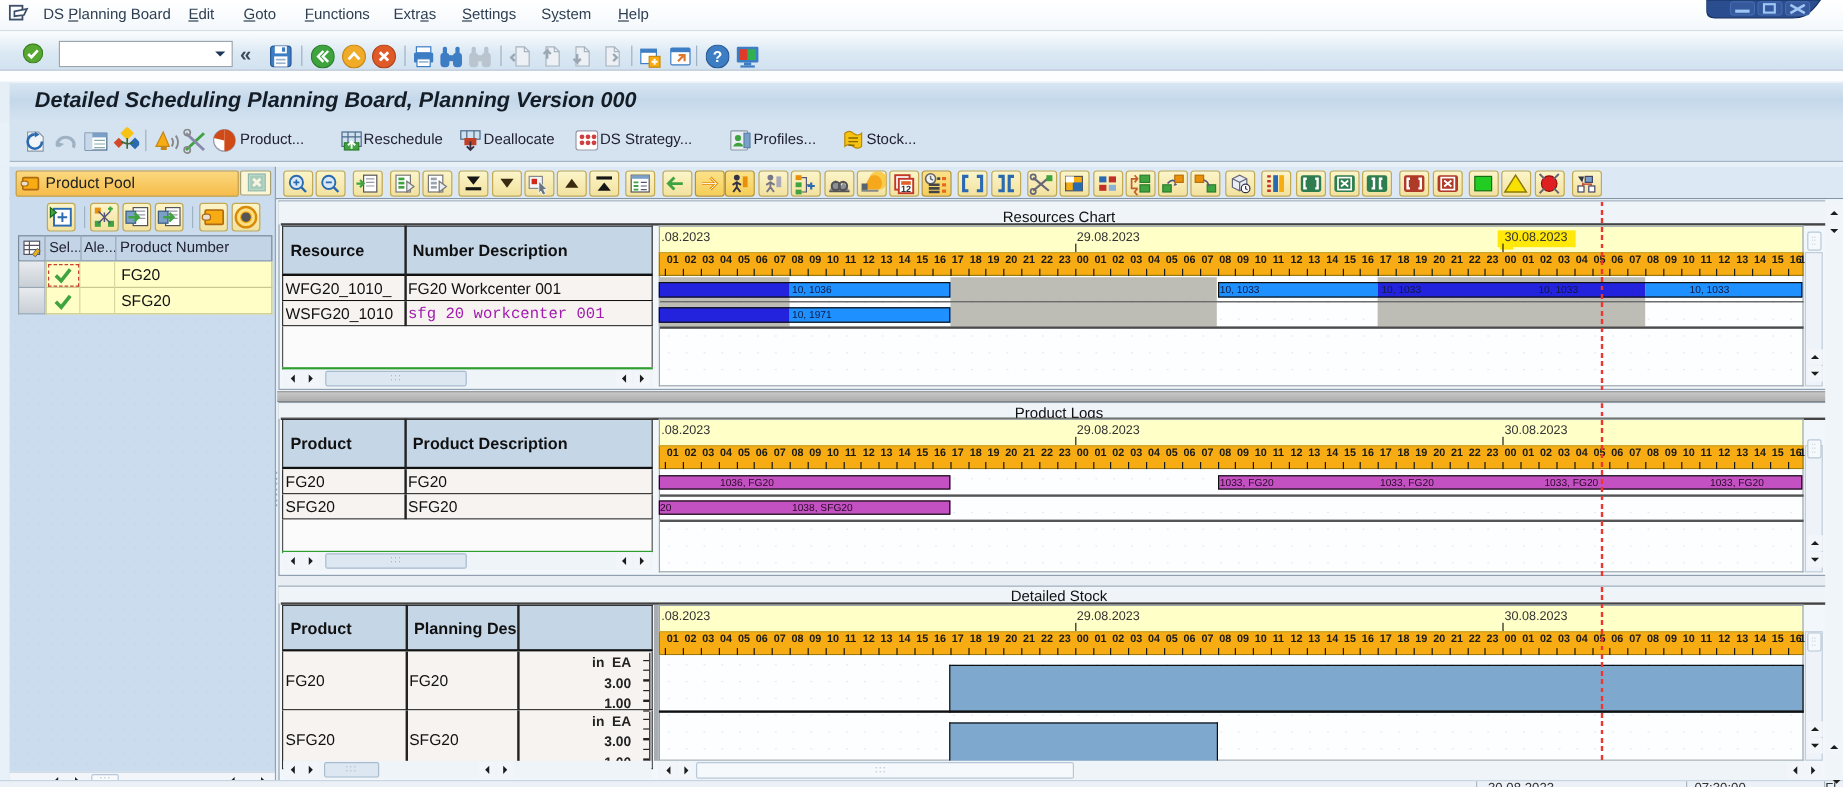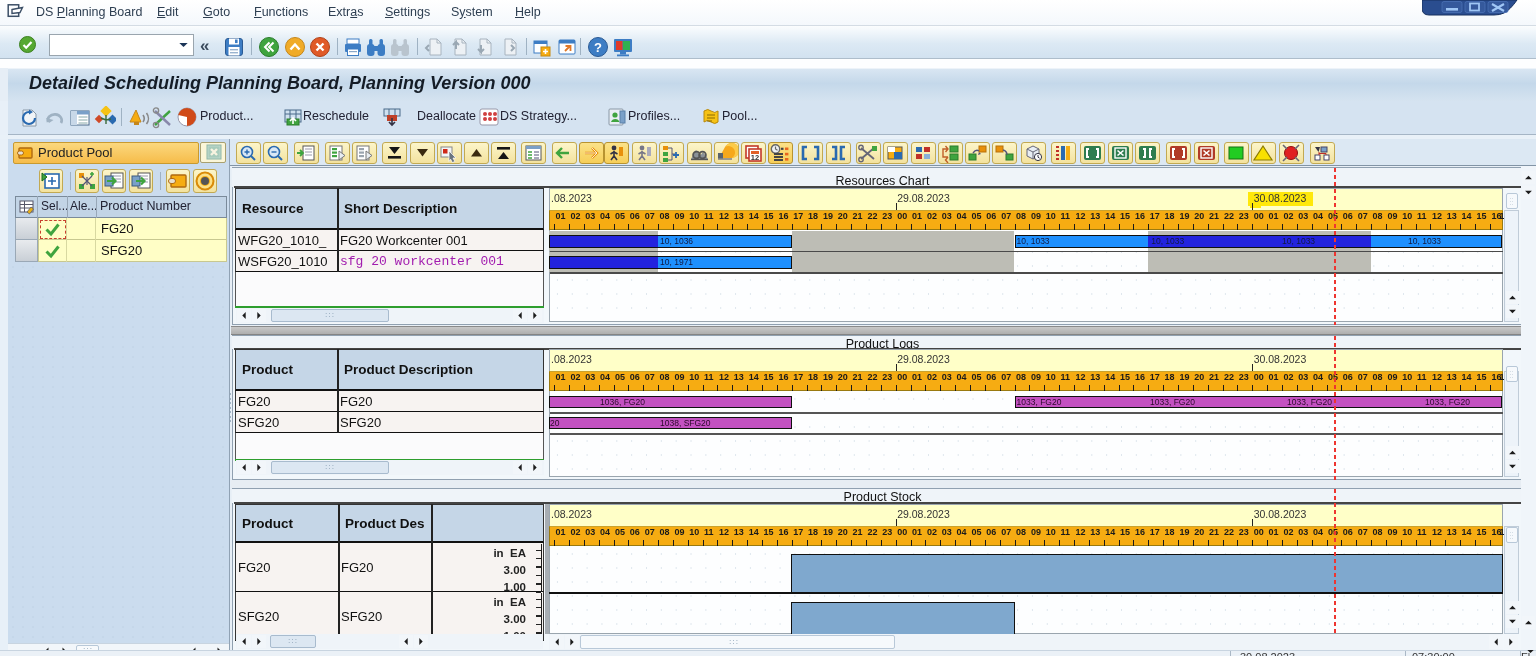--- a/index.html
+++ b/index.html
@@ -233,21 +233,21 @@
   </div>
 <div style="left:303.0px;top:109.0px;width:80.0px;height:16.0px;font-size:12.5px;color:#223;white-space:nowrap;">Reschedule</div>
 <div style="left:382px;top:107px;width:20px;height:20px;">
     <svg width="20" height="20" viewBox="0 0 20 20">
       <rect x="2" y="2" width="16" height="7" fill="#CFE0EF" stroke="#4a6a8a"></rect>
       <path d="M7 2 v7 M13 2 v7" stroke="#4a6a8a"></path>
       <rect x="5" y="8" width="10" height="6" fill="#C04028"></rect>
       <path d="M10 11 v7 m-3 -3 l3 3 3 -3" stroke="#334" stroke-width="1.6" fill="none"></path>
     </svg>
   </div>
-<div style="left:417px;top:109.0px;width:70.0px;height:16.0px;font-size:12.5px;color:#223;white-space:nowrap;">Deallocate</div>
+<div style="left:403.0px;top:109.0px;width:70.0px;height:16.0px;font-size:12.5px;color:#223;white-space:nowrap;">Deallocate</div>
 <div style="left:479px;top:107px;width:20px;height:20px;">
     <svg width="20" height="20" viewBox="0 0 20 20">
       <rect x="1" y="2" width="18" height="16" rx="2" fill="#fff" stroke="#99a"></rect>
       <circle cx="6" cy="7" r="2" fill="#D04040"></circle>
       <circle cx="11" cy="7" r="2" fill="#D04040"></circle>
       <circle cx="16" cy="7" r="2" fill="#D04040"></circle>
       <circle cx="6" cy="12" r="2" fill="#D04040"></circle>
       <circle cx="11" cy="12" r="2" fill="#D04040"></circle>
       <circle cx="16" cy="12" r="2" fill="#D04040"></circle>
     </svg>
@@ -261,21 +261,21 @@
       <rect x="13" y="4" width="5" height="12" fill="#7aa0c8" stroke="#5a80a8"></rect>
     </svg>
   </div>
 <div style="left:628.0px;top:109.0px;width:60.0px;height:16.0px;font-size:12.5px;color:#223;white-space:nowrap;">Profiles...</div>
 <div style="left:701px;top:107px;width:20px;height:20px;">
     <svg width="20" height="20" viewBox="0 0 20 20">
       <path d="M3 4 q4 -3 7 0 q4 3 7 0 v11 q-3 3 -7 0 q-4 -3 -7 0 z" fill="#F6C214" stroke="#b8880a"></path>
       <path d="M6 8 h8 M6 11 h8 M6 14 h5" stroke="#8a6a00" stroke-width="1.2"></path>
     </svg>
   </div>
-<div style="left:722.0px;top:109.0px;width:60.0px;height:16.0px;font-size:12.5px;color:#223;white-space:nowrap;">Pool...</div>
+<div style="left:722.0px;top:109.0px;width:60.0px;height:16.0px;font-size:12.5px;color:#223;white-space:nowrap;">Stock...</div>
 <div style="left:0.0px;top:135.0px;width:1536.0px;height:4.0px;background:#E9F1F8;"></div>
 <div style="left:0.0px;top:139.0px;width:1536.0px;height:27.0px;background:#DCE8F3;border-bottom:1px solid #8294A5;"></div>
 <div style="left:0.0px;top:139.0px;width:8.0px;height:517.0px;background:#E8F0F8;"></div>
 <div style="left:236.0px;top:141.5px;width:25px;height:22px;background:linear-gradient(#FCF5CA,#F3E29E);border:1px solid #C2A952;border-radius:3px;">
     <svg width="23" height="20" viewBox="0 0 23 20">
       <circle cx="10" cy="9" r="5.5" fill="#D9E8F6" stroke="#2a6ab0" stroke-width="1.6"></circle>
       <path d="M14 13 l4 4" stroke="#2a6ab0" stroke-width="2"></path>
       <path d="M10 6.5 v5 M7.5 9 h5" stroke="#2a6ab0" stroke-width="1.4"></path>
     </svg>
   </div>
@@ -841,21 +841,21 @@
 <div style="left:1016.5px;top:235.9px;width:70.0px;height:10.5px;font-size:8.5px;color:#101840;white-space:nowrap;">10, 1033</div>
 <div style="left:1151.2px;top:235.9px;width:70.0px;height:10.5px;font-size:8.5px;color:#101840;white-space:nowrap;">10, 1033</div>
 <div style="left:1282.0px;top:235.9px;width:70.0px;height:10.5px;font-size:8.5px;color:#101840;white-space:nowrap;">10, 1033</div>
 <div style="left:1408.0px;top:235.9px;width:70.0px;height:10.5px;font-size:8.5px;color:#101840;white-space:nowrap;">10, 1033</div>
 <div style="left:549.0px;top:256.0px;width:109.0px;height:13.2px;background:#2323DE;"></div>
 <div style="left:658.0px;top:256.0px;width:133.7px;height:13.2px;background:#1E90FF;"></div>
 <div style="left:549.0px;top:256.0px;width:242.7px;height:13.2px;border:1px solid #101010;"></div>
 <div style="left:660.0px;top:257.4px;width:70.0px;height:10.5px;font-size:8.5px;color:#101840;white-space:nowrap;">10, 1971</div>
 <div style="left:235.0px;top:188.0px;width:309.0px;height:42.0px;background:#C5D6E7;border:1.5px solid #333;border-bottom:2px solid #111;"></div>
 <div style="left:242.0px;top:188.0px;width:94.0px;height:42.0px;font-weight:bold;font-size:13.5px;color:#111;line-height:42px;white-space:nowrap;overflow:hidden;">Resource</div>
-<div style="left:344.0px;top:188.0px;width:199.0px;height:42.0px;font-weight:bold;font-size:13.5px;color:#111;line-height:42px;white-space:nowrap;overflow:hidden;">Short Description</div>
+<div style="left:344.0px;top:188.0px;width:199.0px;height:42.0px;font-weight:bold;font-size:13.5px;color:#111;line-height:42px;white-space:nowrap;overflow:hidden;">Number Description</div>
 <div style="left:337.0px;top:188.0px;width:1.5px;height:42.0px;background:#222;"></div>
 <div style="left:235.0px;top:230.0px;width:309.0px;height:21.0px;background:#F7F3F1;border-left:1.5px solid #333;border-right:1.5px solid #333;border-bottom:1.6px solid #111;"></div>
 <div style="left:238.0px;top:230.0px;width:98.0px;height:21.0px;font-size:13px;color:#111;line-height:21px;white-space:nowrap;overflow:hidden;">WFG20_1010_</div>
 <div style="left:340.0px;top:230.0px;width:203.0px;height:21.0px;font-size:13px;color:#111;line-height:21px;white-space:nowrap;overflow:hidden;">FG20 Workcenter 001</div>
 <div style="left:337.0px;top:230.0px;width:1.5px;height:21.0px;background:#222;"></div>
 <div style="left:235.0px;top:251.0px;width:309.0px;height:21.0px;background:#F7F3F1;border-left:1.5px solid #333;border-right:1.5px solid #333;border-bottom:1.6px solid #111;"></div>
 <div style="left:238.0px;top:251.0px;width:98.0px;height:21.0px;font-size:13px;color:#111;line-height:21px;white-space:nowrap;overflow:hidden;">WSFG20_1010</div>
 <div style="left:340.0px;top:251.0px;width:203.0px;height:21.0px;font-size:13px;color:#a21caf;line-height:21px;white-space:nowrap;overflow:hidden;font-family:Liberation Mono, monospace;">sfg 20 workcenter 001</div>
 <div style="left:337.0px;top:251.0px;width:1.5px;height:21.0px;background:#222;"></div>
 <div style="left:235.0px;top:272.0px;width:309.0px;height:34.0px;background:#FBFBFC;border-left:1px solid #555;border-right:1px solid #555;"></div>
@@ -1102,21 +1102,21 @@
   </div>
 <div style="left:1505.5px;top:460.0px;width:13.0px;height:13.0px;background:#F2F6FA;">
     <svg width="13" height="13">
       <polygon points="3.1,4.8 9.9,4.8 6.5,8.2" fill="#1c1c1c"></polygon>
     </svg>
   </div>
 <div style="left:1334.0px;top:336.0px;width:1.6px;height:143.5px;background:repeating-linear-gradient(#EE3530 0 4px, rgba(0,0,0,0) 4px 7px);"></div>
 <div style="left:231.0px;top:479.5px;width:1305.0px;height:9.0px;background:#E7EDF3;"></div>
 <div style="left:232.0px;top:488.0px;width:1303.0px;height:168.0px;background:#F2F7FB;border:1px solid #90A0B0;"></div>
 <div style="left:232.0px;top:489.0px;width:1301.0px;height:14.2px;background:#EFF4F9;"></div>
-<div style="left:232.0px;top:490.0px;width:1301.0px;height:14.0px;font-size:12.5px;color:#111;text-align:center;">Product Stock</div>
+<div style="left:232.0px;top:490.0px;width:1301.0px;height:14.0px;font-size:12.5px;color:#111;text-align:center;">Detailed Stock</div>
 <div style="left:233.5px;top:502.2px;width:1300.0px;height:1.4px;background:#444;"></div>
 <div style="left:549.0px;top:504.0px;width:954.0px;height:22.0px;background:#FFFFC8;border:1px solid #9aa5ae;border-bottom:none;overflow:hidden;"></div>
 <div style="left:551.0px;top:508.0px;width:70.0px;height:13.0px;font-size:10.5px;color:#333;">.08.2023</div>
 <div style="left:897.2px;top:508.0px;width:80.0px;height:13.0px;font-size:10.5px;color:#333;">29.08.2023</div>
 <div style="left:1253.7px;top:508.0px;width:80.0px;height:13.0px;font-size:10.5px;color:#333;">30.08.2023</div>
 <div style="left:895.7px;top:519.0px;width:1.2px;height:7.0px;background:#222;"></div>
 <div style="left:1252.2px;top:519.0px;width:1.2px;height:7.0px;background:#222;"></div>
 <div style="left:549.0px;top:526.0px;width:954.0px;height:19.5px;background:#F6AC12;border:1px solid #9a7a10;border-top:1px solid #caa22c;overflow:hidden;"></div>
 <div style="left:555.6px;top:527px;width:14px;height:11px;font-size:9px;font-weight:bold;color:#1a1a1a;overflow:visible;white-space:nowrap;">01</div>
 <div style="left:554.1px;top:539.5px;width:1.1px;height:6.0px;background:#1a1a1a;"></div>
@@ -1247,21 +1247,21 @@
 <div style="left:1491.4px;top:527px;width:14px;height:11px;font-size:9px;font-weight:bold;color:#1a1a1a;overflow:visible;white-space:nowrap;">16</div>
 <div style="left:1489.9px;top:539.5px;width:1.1px;height:6.0px;background:#1a1a1a;"></div>
 <div style="left:1499.5px;top:527.0px;width:4.0px;height:11.0px;font-size:9px;font-weight:bold;color:#1a1a1a;overflow:hidden;">1</div>
 <div style="left:549.0px;top:545.5px;width:954.0px;height:88.5px;background:#FDFEFF;border:1px solid #9aa5ae;border-top:none;"></div>
 <div style="left:550.0px;top:546.5px;width:952.0px;height:86.5px;background-image:radial-gradient(circle, #dfe7ee 0.6px, rgba(0,0,0,0) 0.8px);background-size:14.85px 14px;"></div>
 <div style="left:791.0px;top:554.0px;width:712.0px;height:40.0px;background:#7FA8CE;border:1.6px solid #101010;border-bottom:none;"></div>
 <div style="left:791.0px;top:602.0px;width:224.0px;height:32.0px;background:#7FA8CE;border:1.6px solid #101010;border-bottom:none;"></div>
 <div style="left:549.0px;top:592.0px;width:954.0px;height:1.6px;background:#101010;"></div>
 <div style="left:235.0px;top:504.0px;width:309.0px;height:39.0px;background:#C5D6E7;border:1.5px solid #333;border-bottom:2px solid #111;"></div>
 <div style="left:242.0px;top:504.0px;width:95.0px;height:39.0px;font-weight:bold;font-size:13.5px;color:#111;line-height:39px;white-space:nowrap;overflow:hidden;">Product</div>
-<div style="left:345.0px;top:504.0px;width:85.0px;height:39.0px;font-weight:bold;font-size:13.5px;color:#111;line-height:39px;white-space:nowrap;overflow:hidden;">Product Des</div>
+<div style="left:345.0px;top:504.0px;width:85.0px;height:39.0px;font-weight:bold;font-size:13.5px;color:#111;line-height:39px;white-space:nowrap;overflow:hidden;">Planning Des</div>
 <div style="left:338.0px;top:504.0px;width:1.5px;height:39.0px;background:#222;"></div>
 <div style="left:438.0px;top:504.0px;width:105.0px;height:39.0px;font-weight:bold;font-size:13.5px;color:#111;line-height:39px;white-space:nowrap;overflow:hidden;"></div>
 <div style="left:431.0px;top:504.0px;width:1.5px;height:39.0px;background:#222;"></div>
 <div style="left:235.0px;top:543.0px;width:309.0px;height:49.0px;background:#F7F3F1;border-left:1.5px solid #333;border-right:1.5px solid #333;border-bottom:1.6px solid #111;"></div>
 <div style="left:238.0px;top:543.0px;width:99.0px;height:49.0px;font-size:13px;color:#111;line-height:49px;white-space:nowrap;overflow:hidden;">FG20</div>
 <div style="left:341.0px;top:543.0px;width:89.0px;height:49.0px;font-size:13px;color:#111;line-height:49px;white-space:nowrap;overflow:hidden;">FG20</div>
 <div style="left:338.0px;top:543.0px;width:1.5px;height:49.0px;background:#222;"></div>
 <div style="left:434.0px;top:543.0px;width:109.0px;height:49.0px;font-size:13px;color:#111;line-height:49px;white-space:nowrap;overflow:hidden;"></div>
 <div style="left:431.0px;top:543.0px;width:1.5px;height:49.0px;background:#222;"></div>
 <div style="left:235.0px;top:592.0px;width:309.0px;height:49.0px;background:#F7F3F1;border-left:1.5px solid #333;border-right:1.5px solid #333;border-bottom:1.6px solid #111;"></div>

